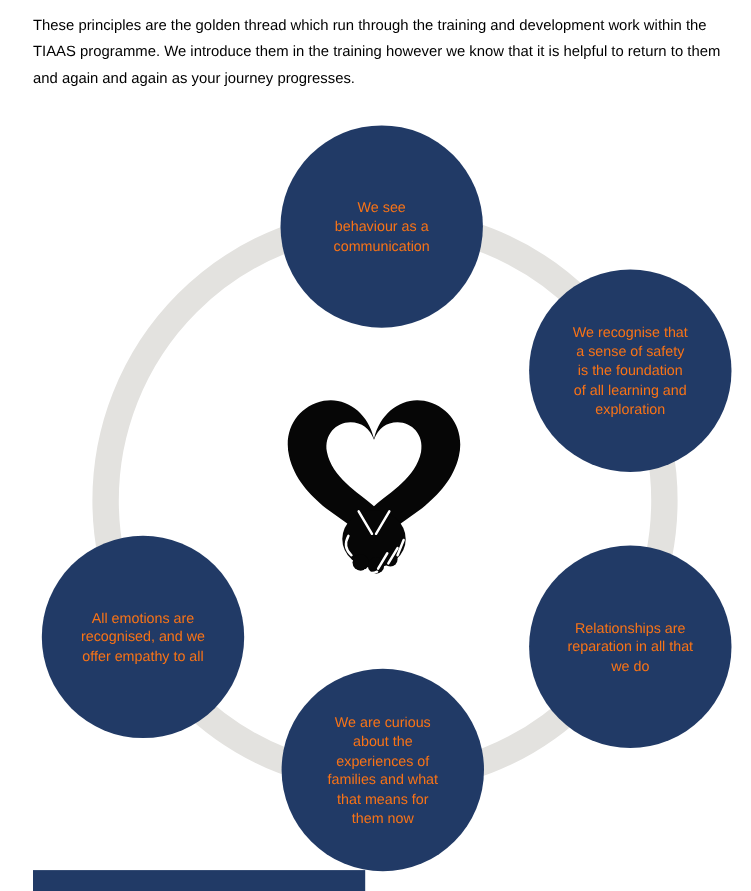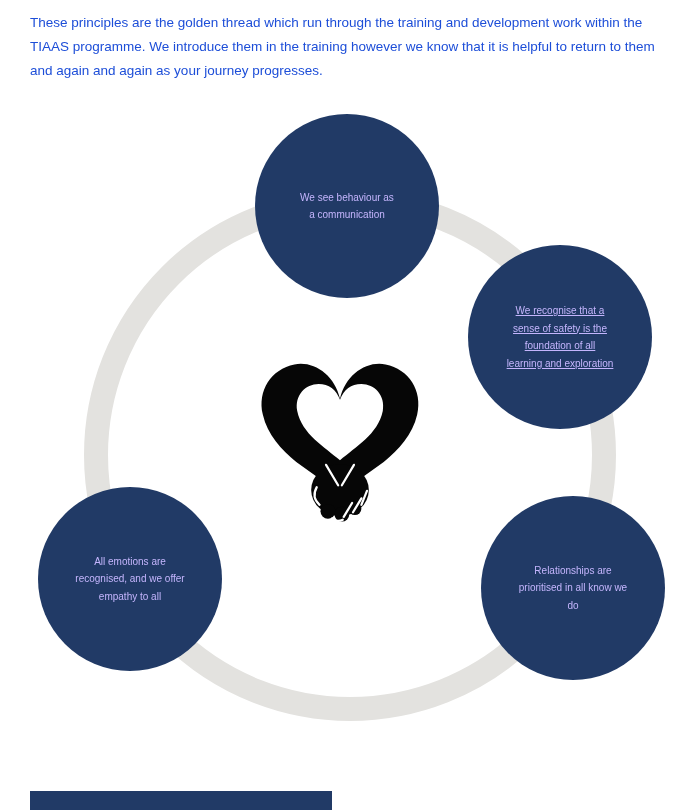--- a/index.html
+++ b/index.html
@@ -10,44 +10,44 @@
     width:683px; height:810px;
     background:#ffffff;
     overflow:hidden;
   }
   .intro {
     position:absolute;
     left:30px; top:11px;
     width:636px;
     font-size:13.5px;
     line-height:24px;
-    color:#1d4ed8;
+    color:#000000;
   }
   .diagram { position:absolute; left:0; top:90px; width:683px; height:700px; }
   .ring {
     position:absolute;
     left:84px; top:99px;           
     width:532px; height:532px;
     border:24px solid #e3e2df;
     border-radius:50%;
   }
   .node {
     position:absolute;
     width:184px; height:184px;
     border-radius:50%;
     background:#213a66;
-    color:#c4b5fd;
+    color:#f97316;
     display:flex; align-items:center; justify-content:center;
     text-align:center;
-    font-size:10px;
+    font-size:13px;
     line-height:17.5px;
   }
   .node span { display:block; }
   .node-top          { left:255px; top:24px;  }
-  .node-top-right    { left:468px; top:155px;text-decoration:underline; }
+  .node-top-right    { left:481px; top:155px; }
   .node-bottom-right { left:481px; top:406px; }
   .node-bottom       { left:256px; top:518px; }
   .node-bottom-left  { left:38px;  top:397px; }
   .node-top-left     { left:38px;  top:150px; }
   .node-top span          { width:100px; }
   .node-top-right span    { width:108px; }
   .node-bottom-right span { width:116px; }
   .node-bottom span       { width:114px; }
   .node-bottom-left span  { width:118px; }
   .node-top-left span     { width:102px; }
@@ -77,23 +77,26 @@
 
     <div class="node node-top">
       <span>We see behaviour as a communication</span>
     </div>
 
     <div class="node node-top-right">
       <span>We recognise that a sense of safety is the foundation of all learning and exploration</span>
     </div>
 
     <div class="node node-bottom-right">
-      <span>Relationships are prioritised in all know we do</span>
+      <span>Relationships are reparation in all that we do</span>
     </div>
 
+    <div class="node node-bottom">
+      <span>We are curious about the experiences of families and what that means for them now</span>
+    </div>
 
     <div class="node node-bottom-left">
       <span>All emotions are recognised, and we offer empathy to all</span>
     </div>
 
 
     <div class="center-icon">
       <svg viewBox="0 0 200 200" xmlns="http://www.w3.org/2000/svg" aria-hidden="true">
 
         <path d="M100 60 C94 34 72 19 51 23 C26 28 11 51 17 77

